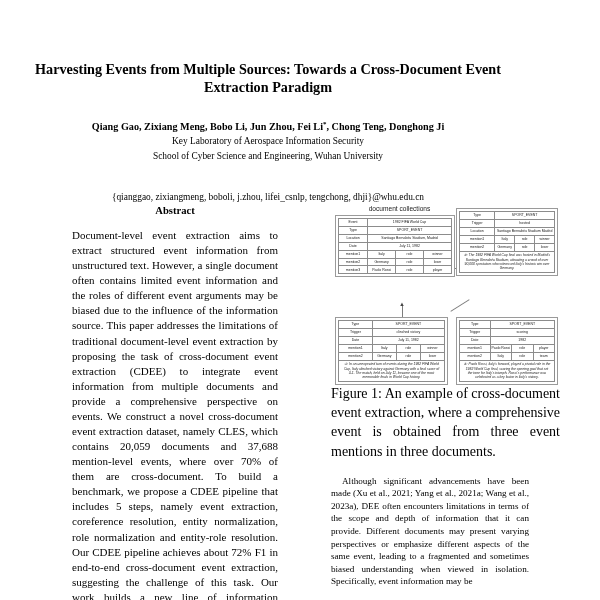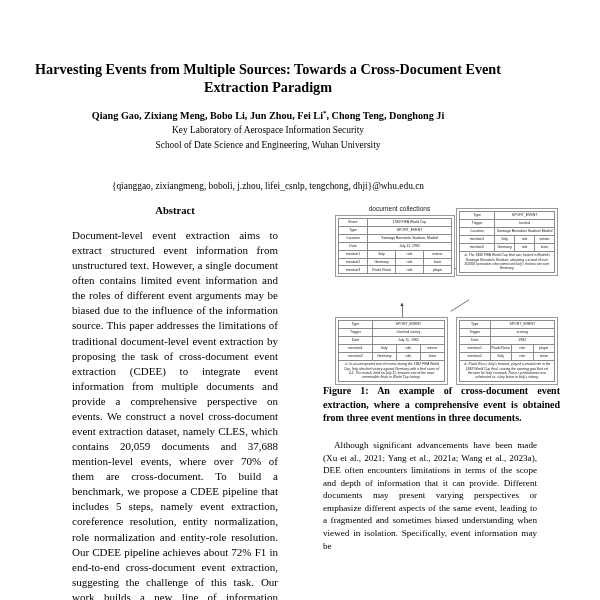--- a/index.html
+++ b/index.html
@@ -33,21 +33,21 @@
   .paper-title {
     font-size: 14.2px;
     font-weight: bold;
     line-height: 1.30;
     letter-spacing: 0.0px;
     margin: 0;
   }
   .authors {
     font-size: 10.2px;
     font-weight: bold;
-    margin-top: 12px;
+    margin-top: 23px;
     line-height: 1.35;
   }
   .authors sup {
     font-size: 7px;
     font-weight: bold;
     vertical-align: super;
   }
   .affil {
     font-size: 9.4px;
     line-height: 1.43;
@@ -94,21 +94,21 @@
     margin: 13px 0 6px 0;
   }
   .section-head .num {
     display: inline-block;
     width: 17px;
   }
   .body-p {
     font-size: 9.15px;
     line-height: 1.372;
     text-align: justify;
-    margin: 8px;
+    margin: 16px;
   }
   .body-p.indent {
     text-indent: 11px;
   }
 
   
   .figure {
     width: 245px;
     margin: 0;
   }
@@ -174,39 +174,38 @@
     color: #444;
     font-size: 6px;
     line-height: 1;
   }
   .connector {
     position: absolute;
     background: #7d7d7d;
   }
 
   .fig-caption {
-    font-size: 10px;
+    font-size: 14px;
     line-height: 1.372;
     text-align: justify;
-    margin: 9px 0 0 8px;
-    font-weight: bold;
+    margin: 9px 0 0 16px;
   }
 </style>
 </head>
 <body>
 
 <div class="page">
 
   <div class="title-block">
     <h1 class="paper-title">Harvesting Events from Multiple Sources: Towards a Cross-Document Event Extraction Paradigm</h1>
     <div class="authors">
       <span>Qiang Gao, Zixiang Meng, Bobo Li, Jun Zhou, Fei Li</span><sup>*</sup><span>, Chong Teng, Donghong Ji</span>
     </div>
     <div class="affil">Key Laboratory of Aerospace Information Security</div>
-    <div class="affil">School of Date Science and Engineering, Wuhan University</div>
+    <div class="affil">School of Cyber Science and Engineering, Wuhan University</div>
     <div class="email">{qianggao, zixiangmeng, boboli, j.zhou, lifei_csnlp, tengchong, dhji}@whu.edu.cn</div>
   </div>
 
   <div class="columns">
 
     <div class="col">
       <div class="section-head-center">Abstract</div>
       <p class="abstract-p">Document-level event extraction aims to extract structured event information from unstructured text. However, a single document often contains limited event information and the roles of different event arguments may be biased due to the influence of the information source. This paper addresses the limitations of traditional document-level event extraction by proposing the task of cross-document event extraction (CDEE) to integrate event information from multiple documents and provide a comprehensive perspective on events. We construct a novel cross-document event extraction dataset, namely CLES, which contains 20,059 documents and 37,688 mention-level events, where over 70% of them are cross-document. To build a benchmark, we propose a CDEE pipeline that includes 5 steps, namely event extraction, coreference resolution, entity normalization, role normalization and entity-role resolution. Our CDEE pipeline achieves about 72% F1 in end-to-end cross-document event extraction, suggesting the challenge of this task. Our work builds a new line of information extraction research and will attract new research attention. Our code and dataset will be available at https://github.com/cooper12121/CLES.</p>
 
       <div class="section-head">

